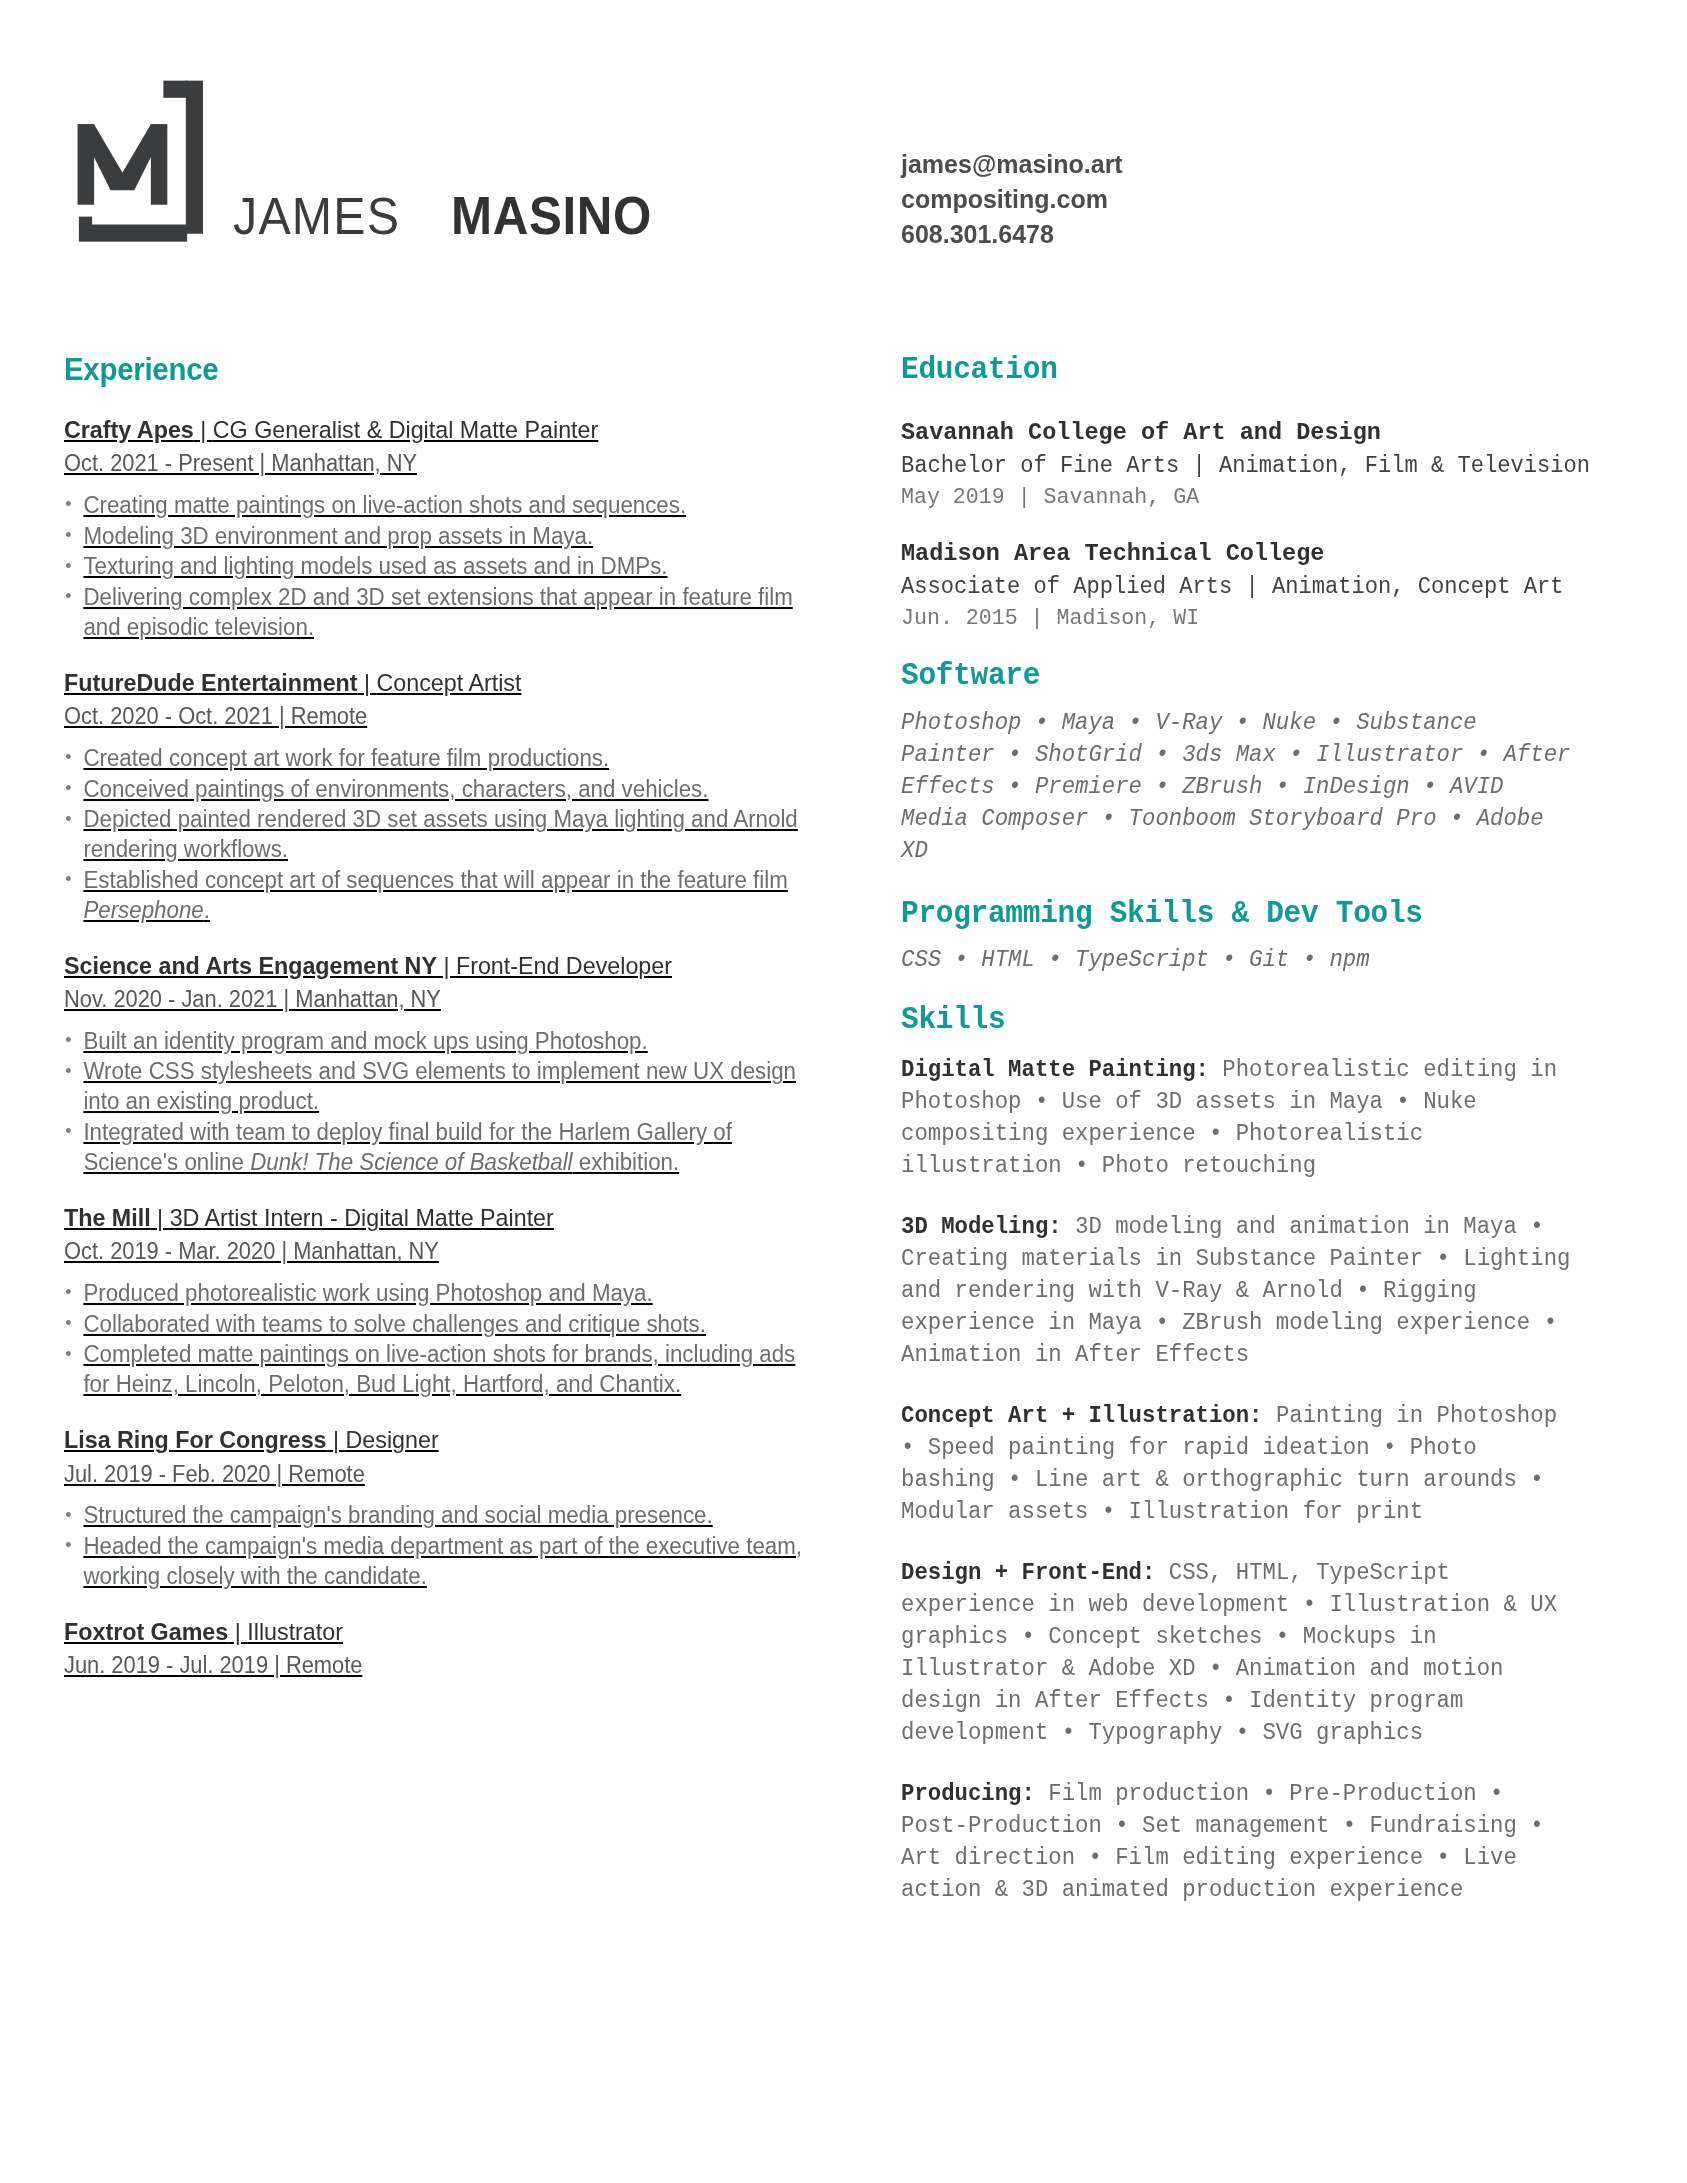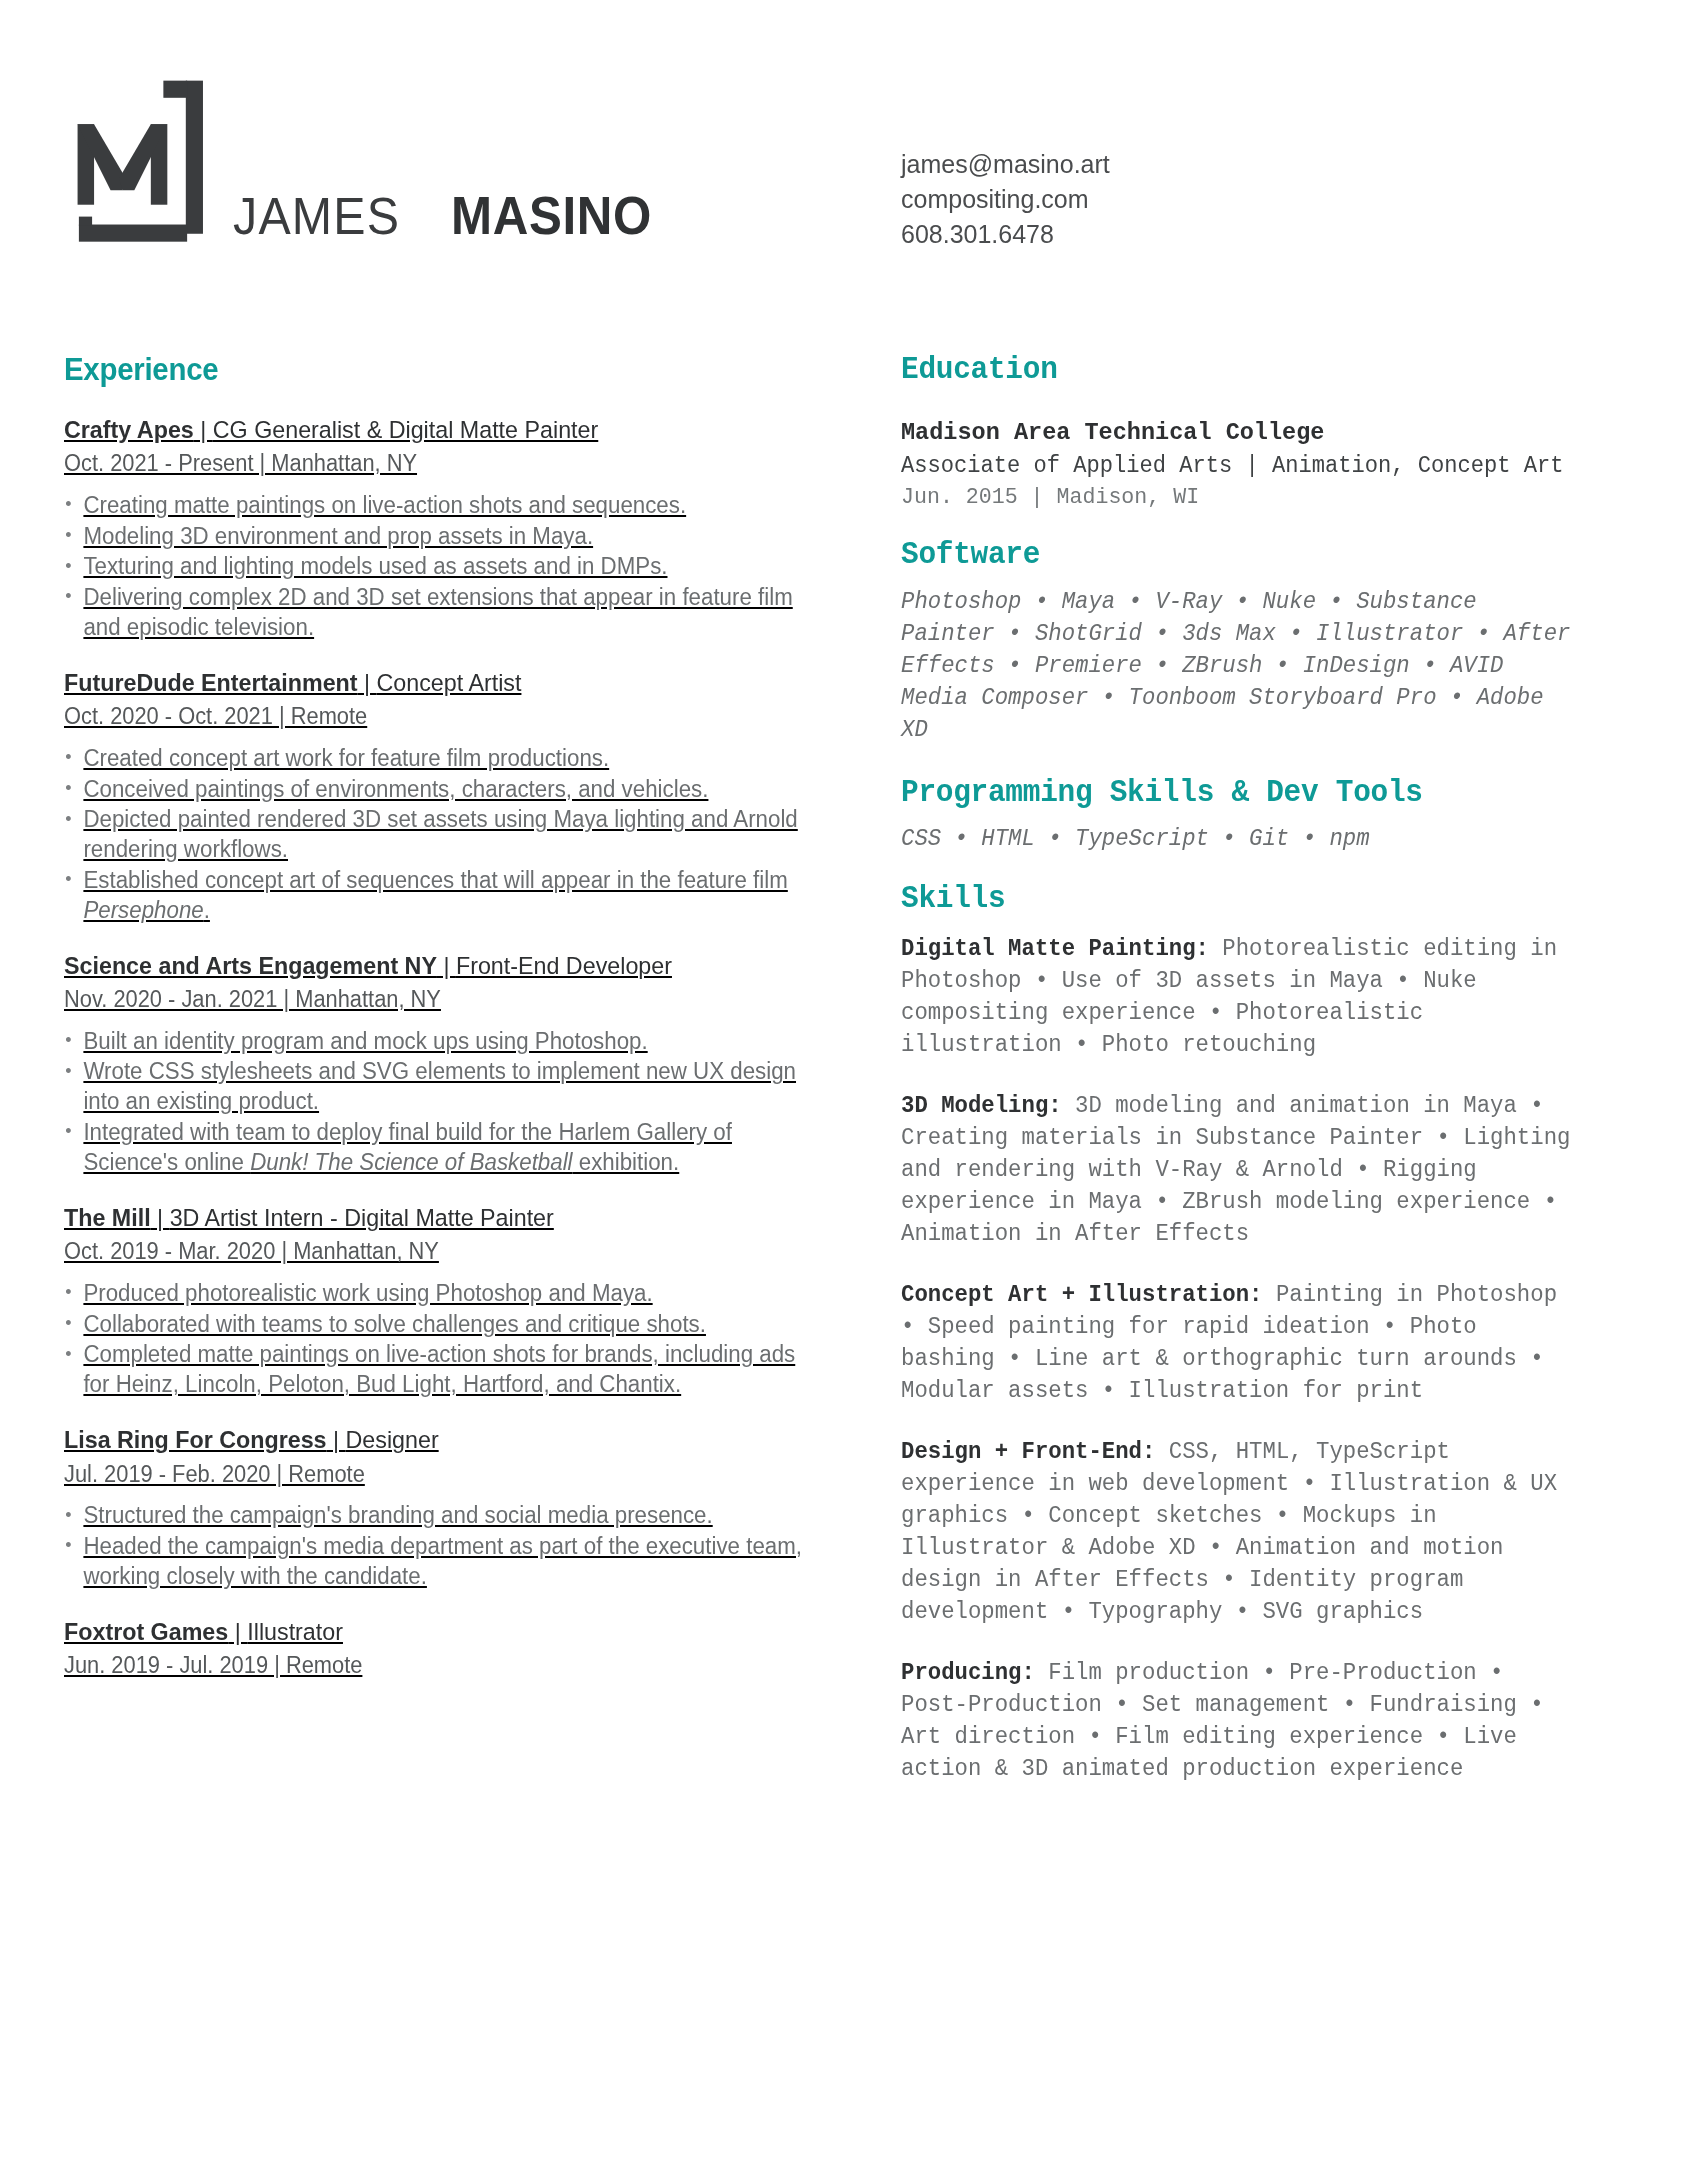--- a/index.html
+++ b/index.html
@@ -58,21 +58,21 @@
     transform: scaleX(0.93);
     transform-origin: left bottom;
   }
   .contact {
     position: absolute;
     left: 901px;
     top: 147px;
     color: #4a4c4e;
     font-size: 25px;
     line-height: 35px;
-    font-weight: 400;
+    font-weight: 700;
   }
   .contact div { white-space: nowrap; }
 
   
   .col-left {
     position: absolute;
     left: 64px;
     top: 351px;
     width: 787px;
   }
@@ -296,20 +296,25 @@
         <div class="job">
           <div class="job-title"><b>Foxtrot Games</b><span class="sep"> | </span><span class="role">Illustrator</span></div>
           <div class="job-meta">Jun. 2019 - Jul. 2019 | Remote</div>
         </div>
       </div>
   </div>
 
   <div class="col-right">
     <div class="sec-head education">Education</div>
     <div id="edu-container">
+        <div class="edu">
+          <div class="edu-school">Savannah College of Art and Design</div>
+          <div class="edu-degree">Bachelor of Fine Arts | Animation, Film &amp; Television</div>
+          <div class="edu-meta">May 2019 | Savannah, GA</div>
+        </div>
         <div class="edu">
           <div class="edu-school">Madison Area Technical College</div>
           <div class="edu-degree">Associate of Applied Arts | Animation, Concept Art</div>
           <div class="edu-meta">Jun. 2015 | Madison, WI</div>
         </div>
       </div>
 
     <div class="sec-head software">Software</div>
     <div class="italic-list">Photoshop • Maya • V-Ray • Nuke • Substance Painter • ShotGrid • 3ds Max • Illustrator • After Effects • Premiere • ZBrush • InDesign • AVID Media Composer • Toonboom Storyboard Pro • Adobe XD</div>
 

